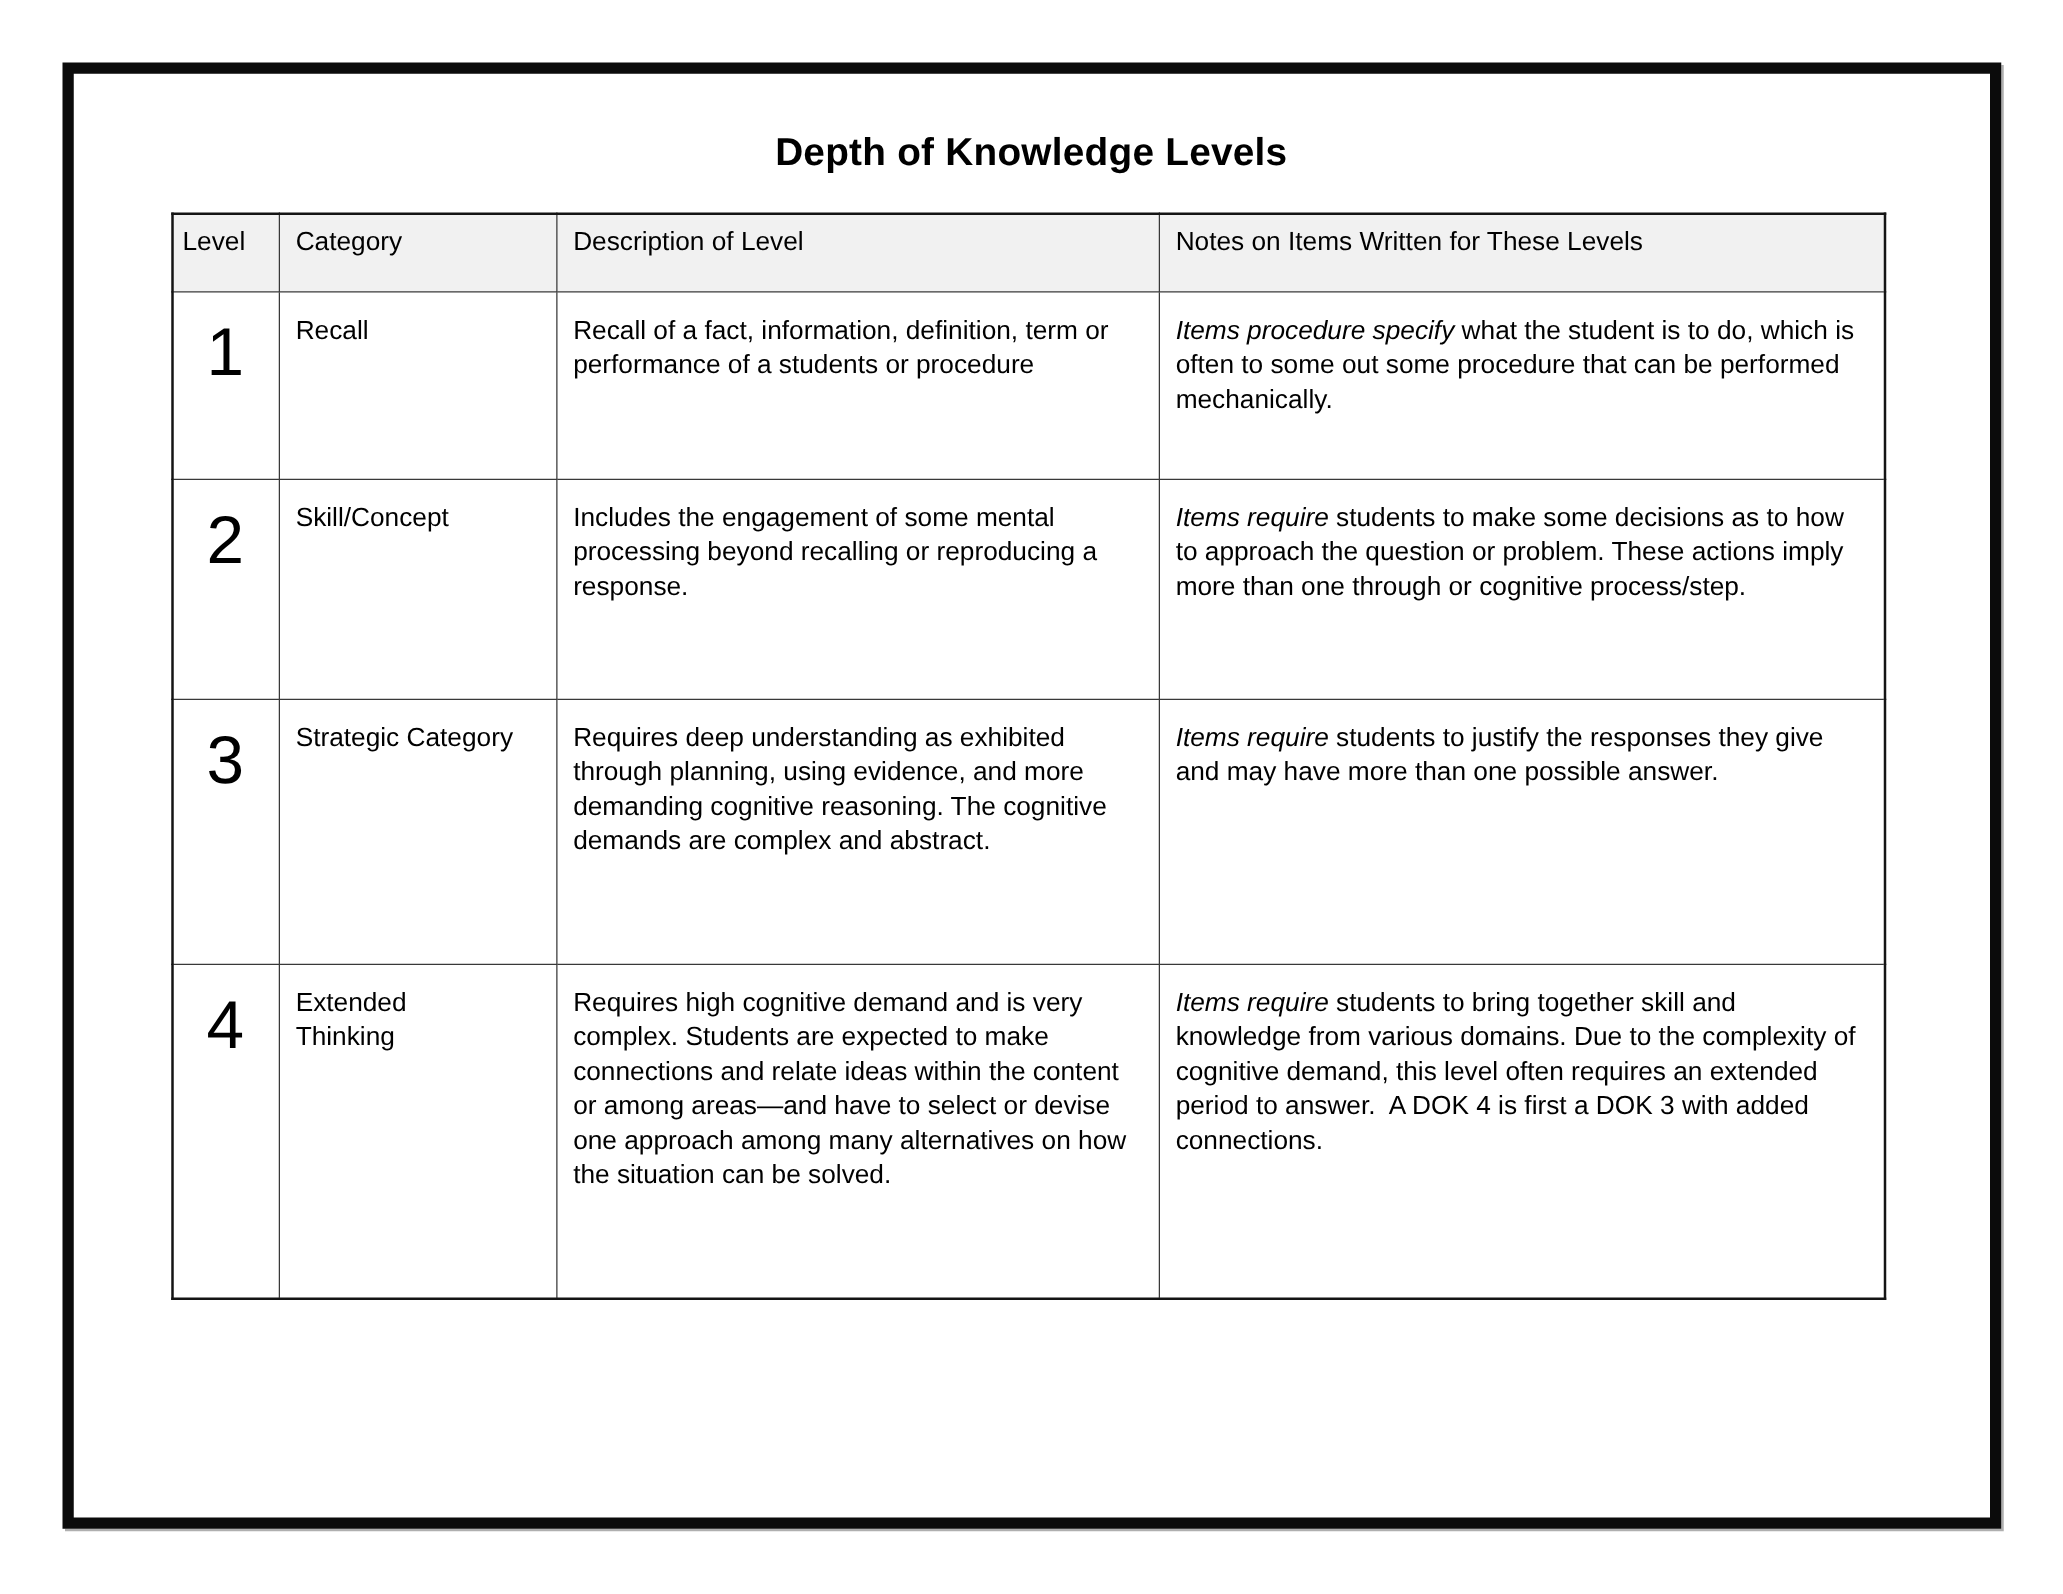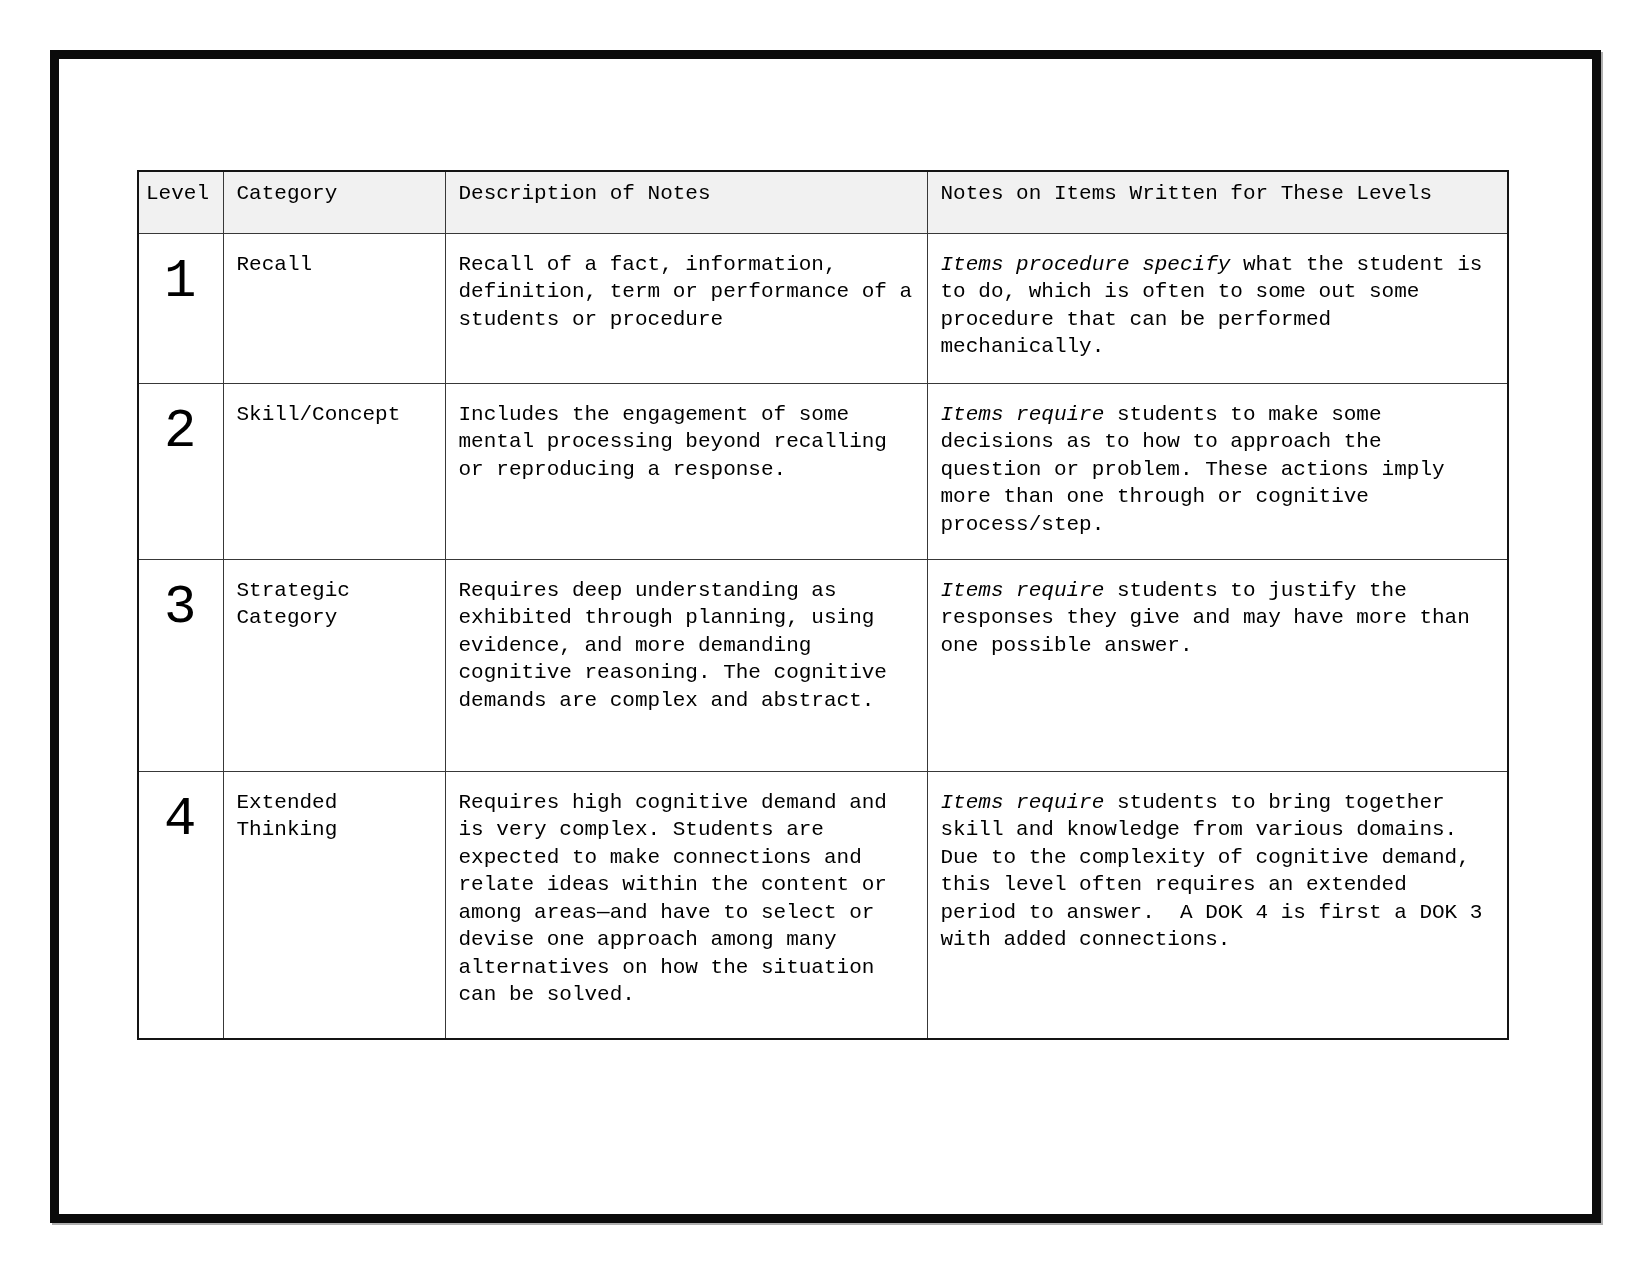--- a/index.html
+++ b/index.html
@@ -42,21 +42,20 @@
     left: 137px;
     top: 170px;
     width: 1370px;
     border-collapse: collapse;
     table-layout: fixed;
     font-size: 21px;
     line-height: 27.5px;
   }
   table.dok, table.dok th, table.dok td {
     border: 1px solid #383838;
-    font-family: Liberation Mono, monospace;
   }
   table.dok {
     border: 2px solid #141414;
   }
   table.dok thead th {
     background: #f1f1f1;
     font-weight: normal;
     text-align: left;
     vertical-align: top;
     padding: 8px 10px 8px 13px;
@@ -86,33 +85,34 @@
   .italic-lead {
     font-style: italic;
   }
 </style>
 </head>
 <body>
 
 <div id="page">
   <div class="frame"></div>
 
+  <div class="doc-title">Depth of Knowledge Levels</div>
 
   <table class="dok">
     <colgroup>
       <col style="width:85px">
       <col style="width:222px">
       <col style="width:482px">
       <col style="width:581px">
     </colgroup>
     <thead>
       <tr style="height:62px">
         <th class="level-col">Level</th>
         <th>Category</th>
-        <th>Description of Notes</th>
+        <th>Description of Level</th>
         <th>Notes on Items Written for These Levels</th>
       </tr>
     </thead>
     <tbody>
       <tr style="height:150px">
         <td class="level">1</td>
         <td class="category">Recall</td>
         <td class="description">Recall of a fact, information, definition, term or performance of a students or procedure</td>
         <td class="notes"><span class="italic-lead">Items procedure specify</span><span> what the student is to do, which is often to some out some procedure that can be performed mechanically.</span></td>
       </tr>

